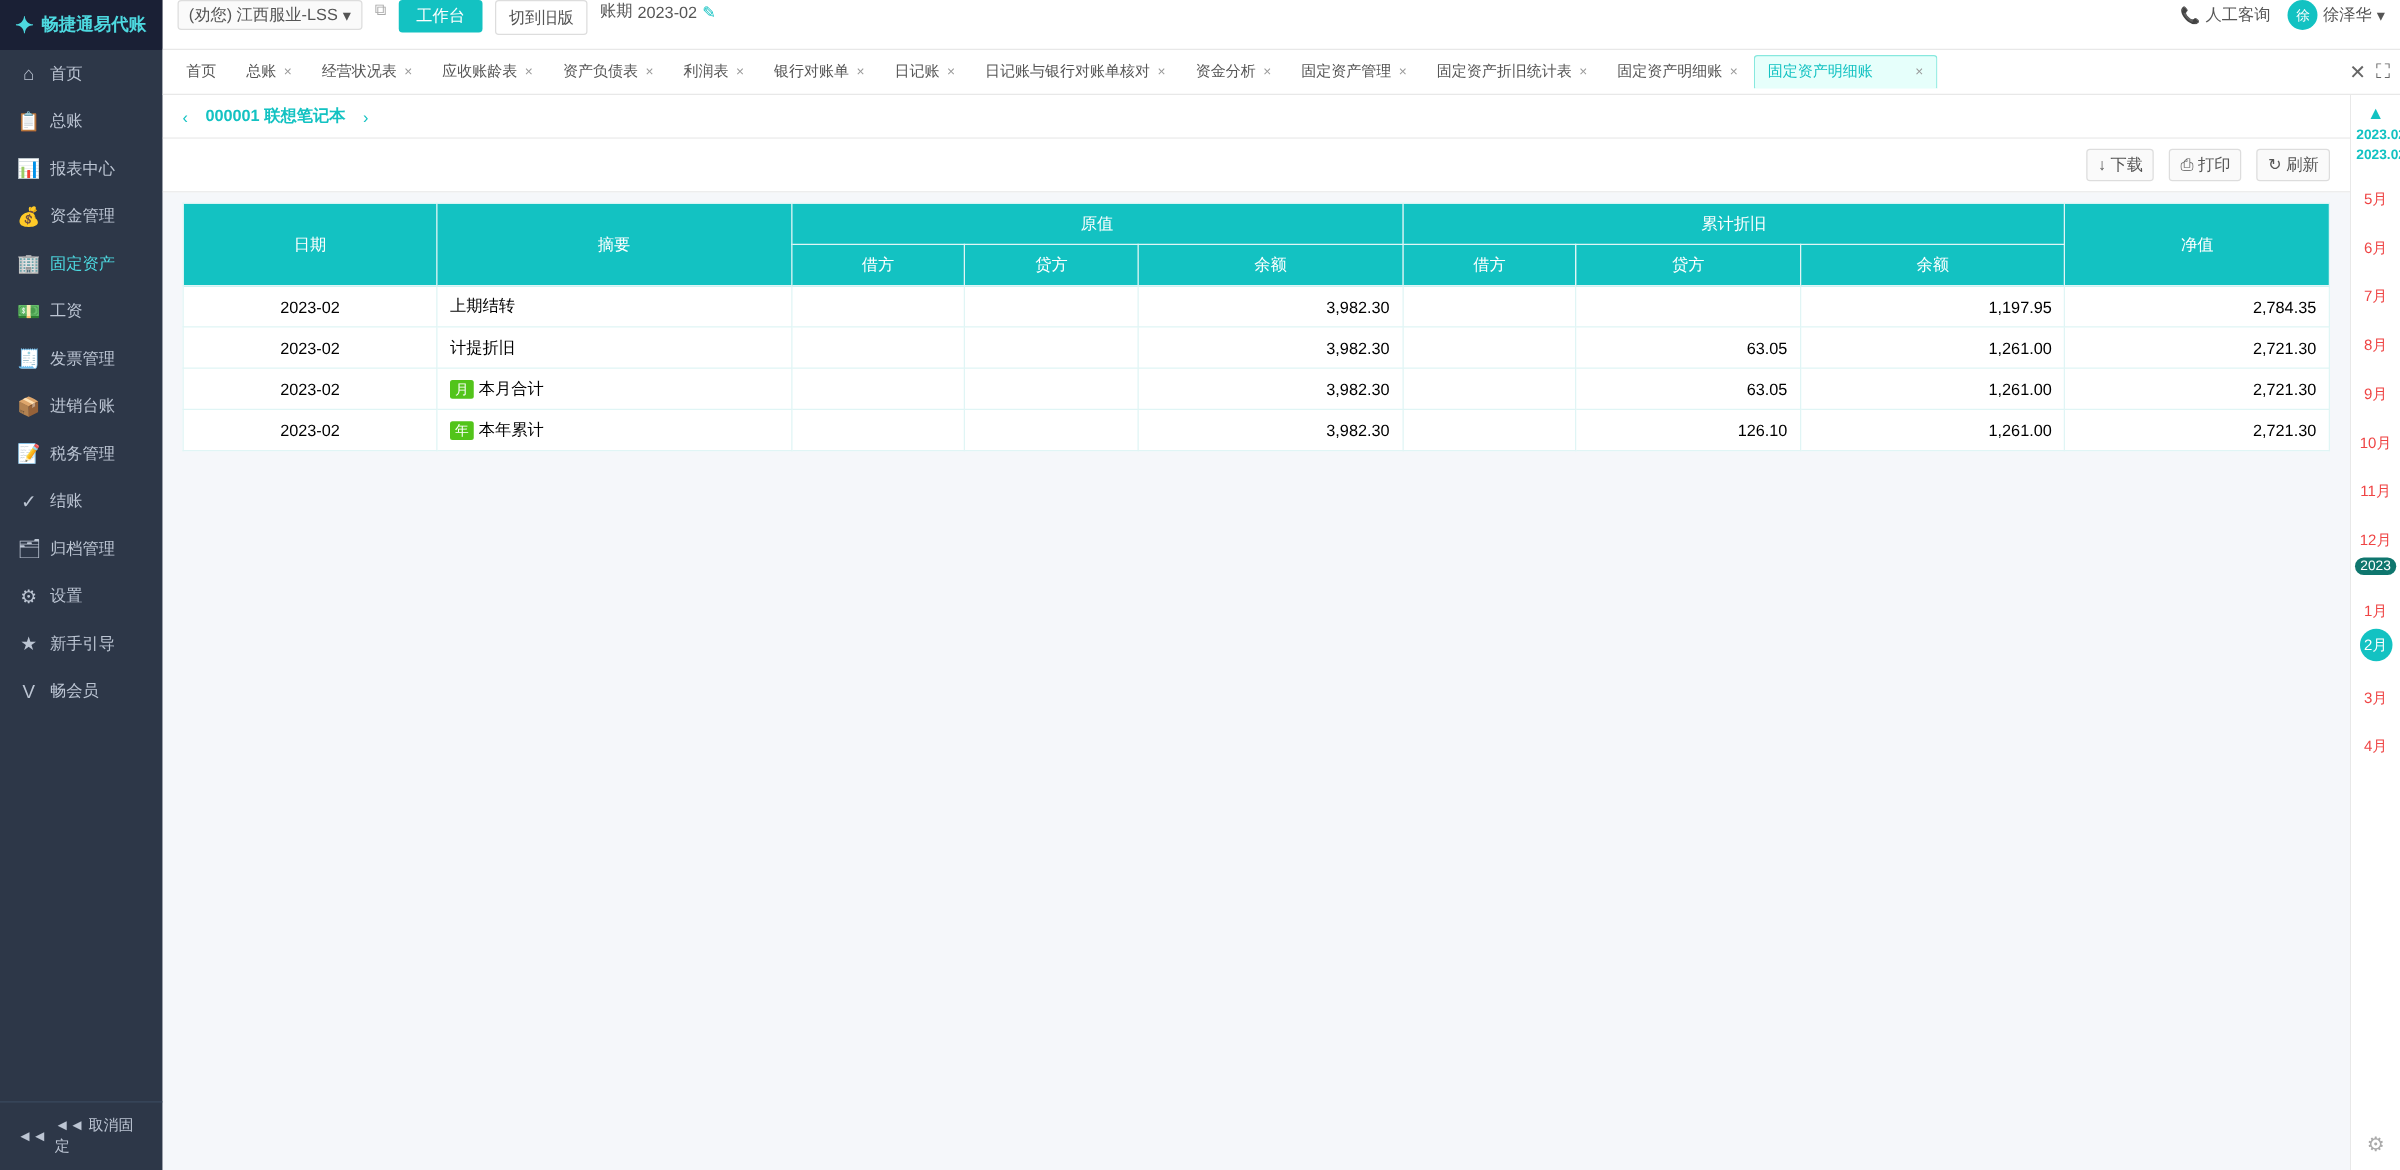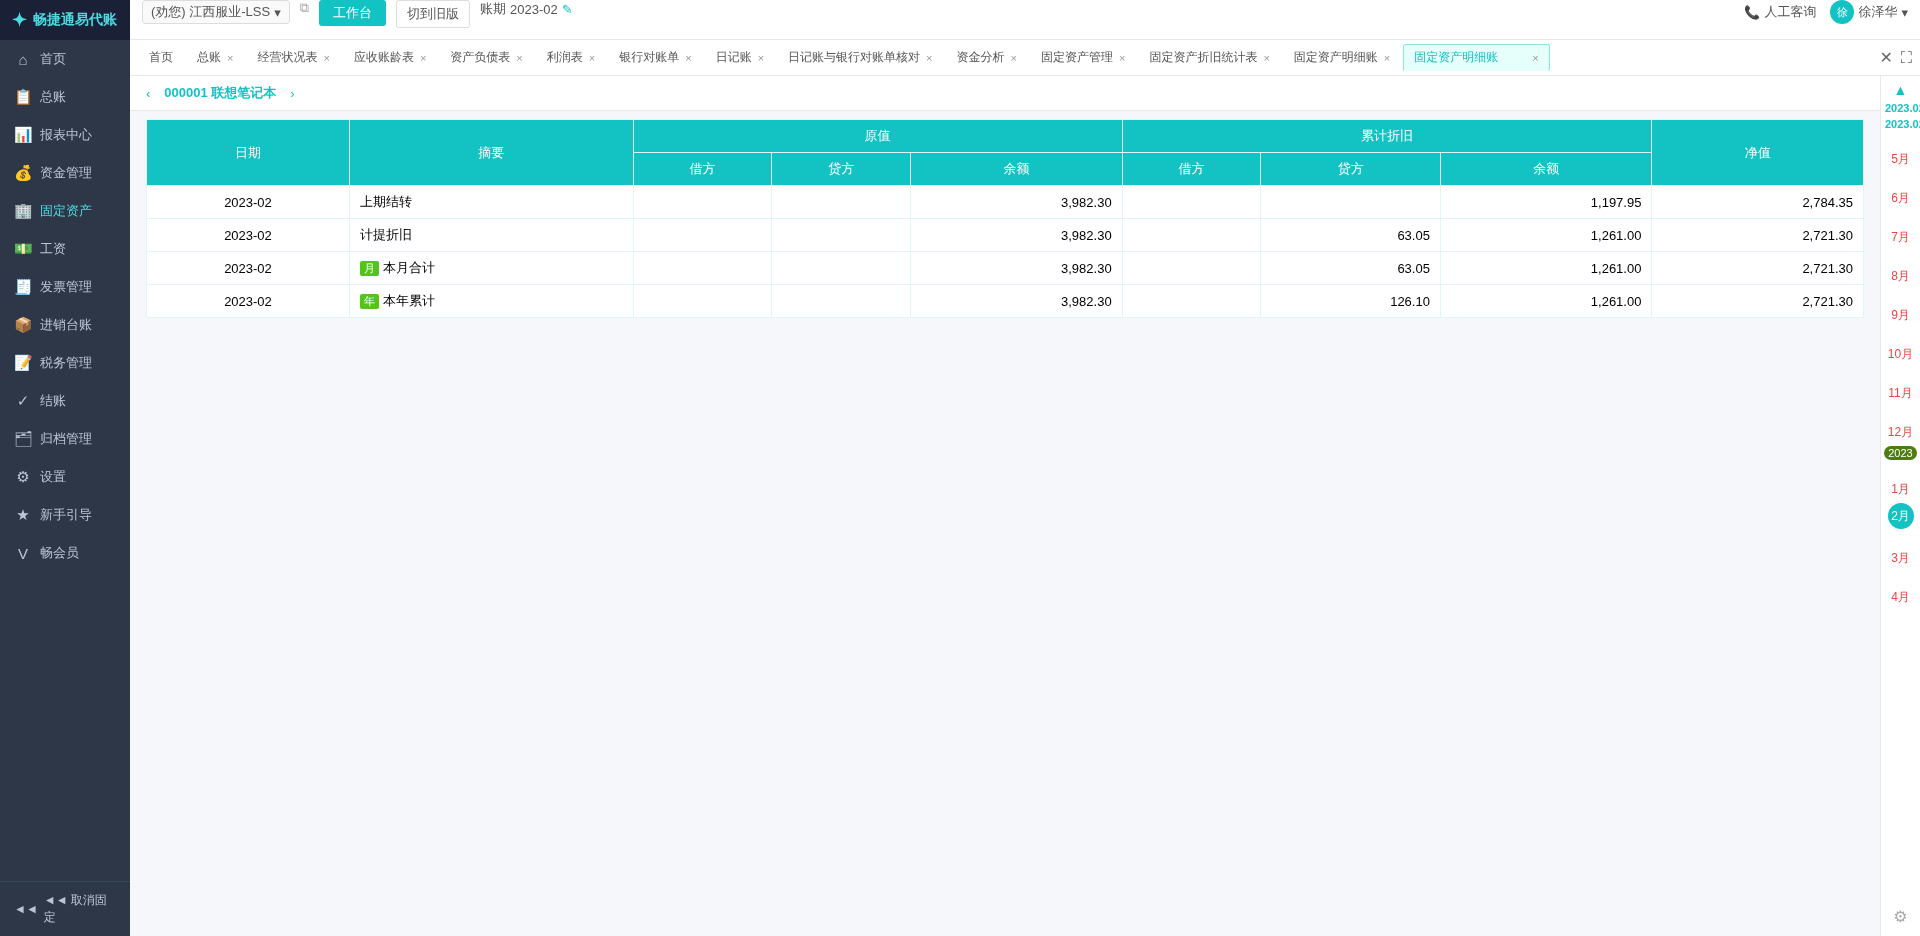--- a/index.html
+++ b/index.html
@@ -330,21 +330,21 @@
       border-radius: 50%;
       width: 26px;
       height: 26px;
       line-height: 26px;
       margin: 2px auto;
       display: flex;
       align-items: center;
       justify-content: center;
     }
     .right-panel-month.year-label {
-      background: #4d7c0f;
+      background: #0f766e;
       color: #fff;
       border-radius: 10px;
       padding: 1px 4px;
       font-size: 11px;
       width: auto;
       margin: 2px auto;
     }
     .right-panel-scroll-up, .right-panel-scroll-down {
       color: #13c2c2;
       cursor: pointer;
@@ -537,20 +537,25 @@
     <div class="main-panel">
 
       <div class="sub-nav">
         <span style="color:#13c2c2;cursor:pointer;">‹</span>
         <div class="sub-nav-item active">
           <span>000001 联想笔记本</span>
         </div>
         <span style="color:#13c2c2;cursor:pointer;">›</span>
       </div>
 
+      <div class="toolbar">
+        <div class="toolbar-btn">↓ 下载</div>
+        <div class="toolbar-btn">⎙ 打印</div>
+        <div class="toolbar-btn">↻ 刷新</div>
+      </div>
 
       <div class="table-container">
         <table class="data-table">
           <thead>
             <tr>
               <th rowspan="2">日期</th>
               <th rowspan="2">摘要</th>
               <th colspan="3">原值</th>
               <th colspan="3">累计折旧</th>
               <th rowspan="2">净值</th>

